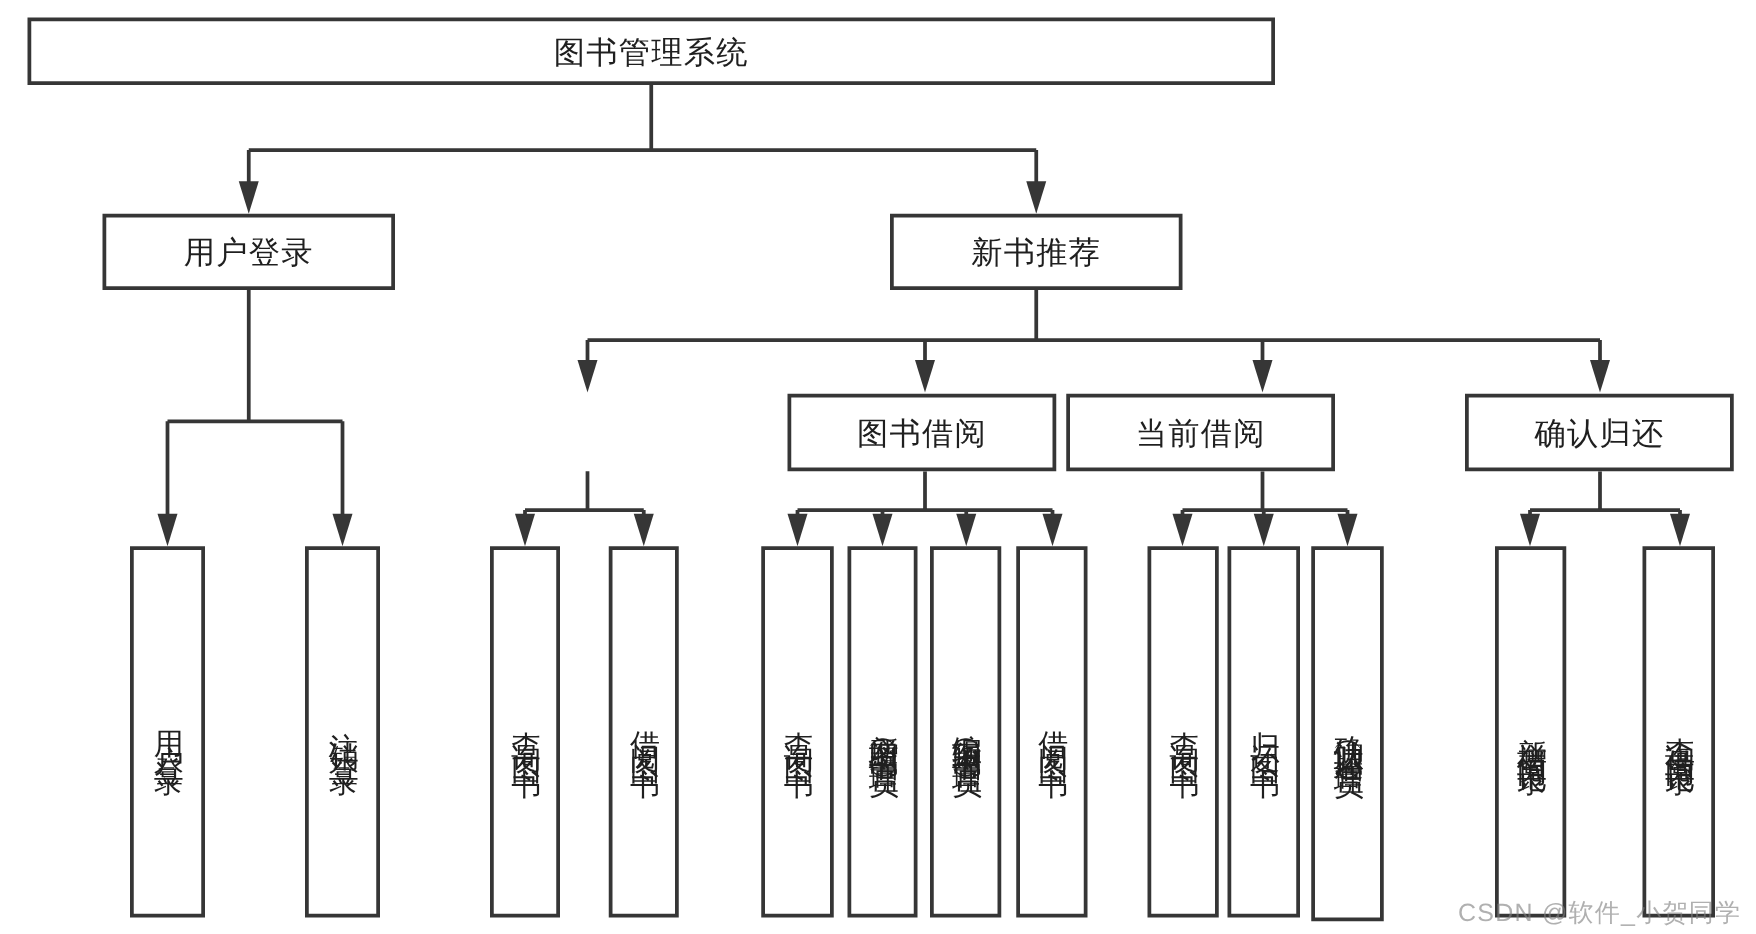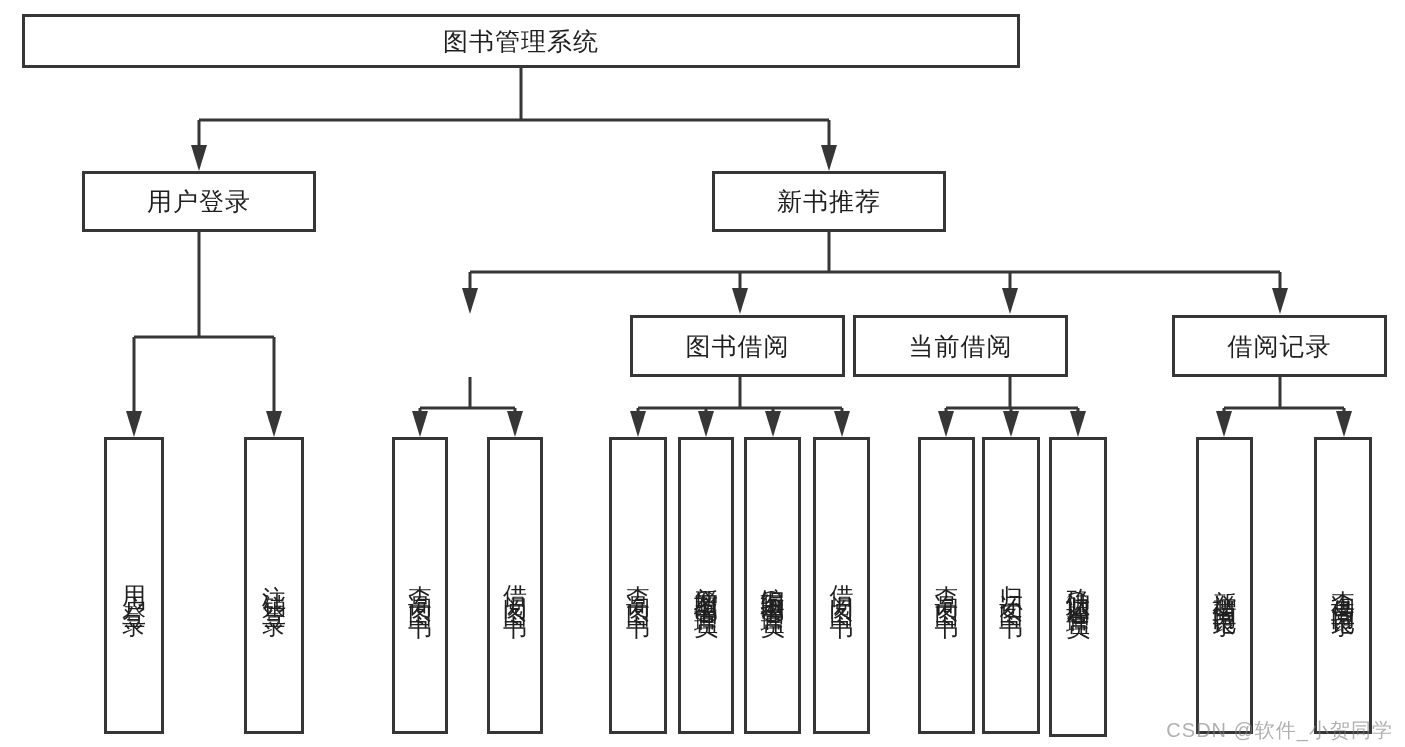--- a/index.html
+++ b/index.html
@@ -87,21 +87,21 @@
     <span>新书推荐</span>
   </div>
 
   <div class="box h" style="left:630px;top:315px;width:215px;height:62px">
     <span>图书借阅</span>
   </div>
   <div class="box h" style="left:853px;top:315px;width:215px;height:62px">
     <span>当前借阅</span>
   </div>
   <div class="box h" style="left:1172px;top:315px;width:215px;height:62px">
-    <span>借阅记录</span>
+    <span>确认归还</span>
   </div>
 
   <div class="box" style="left:104px;top:437px;width:60px;height:297px">
     <span class="vtext">用户登录</span>
   </div>
   <div class="box" style="left:244px;top:437px;width:60px;height:297px">
     <span class="vtext">注销登录</span>
   </div>
 
   <div class="box" style="left:392px;top:437px;width:56px;height:297px">

